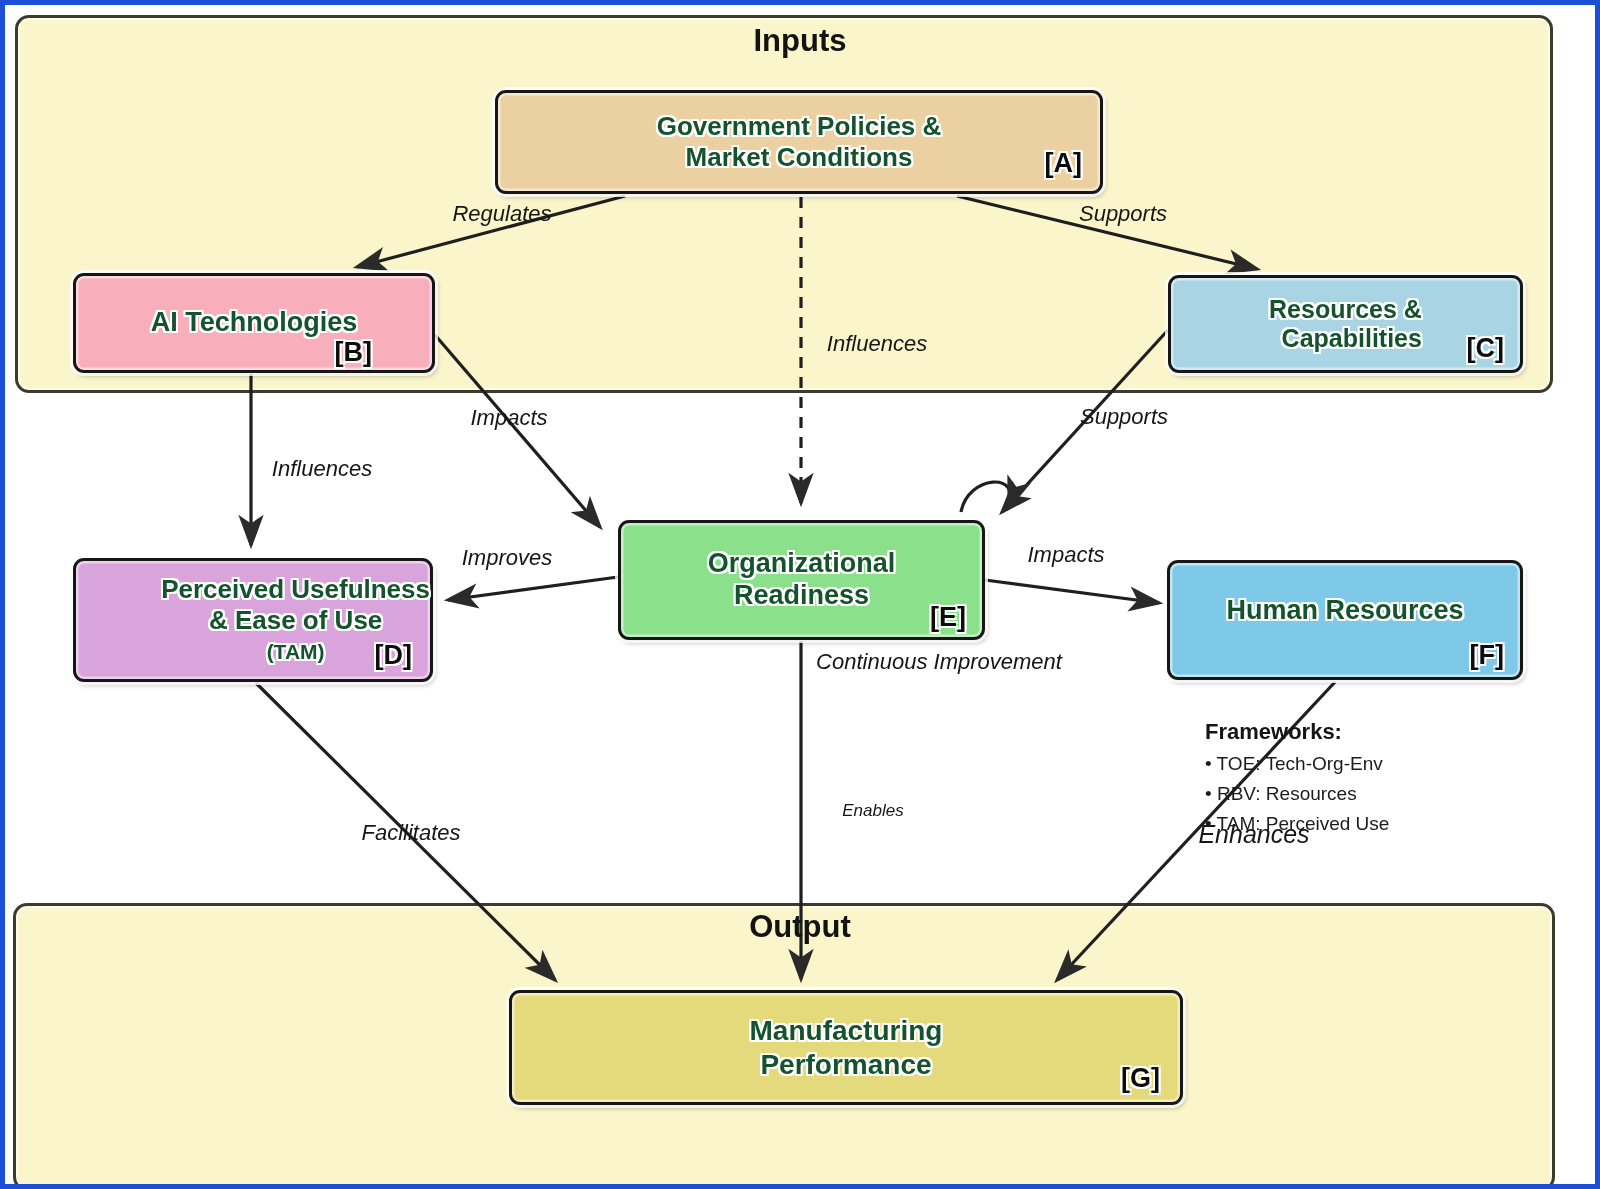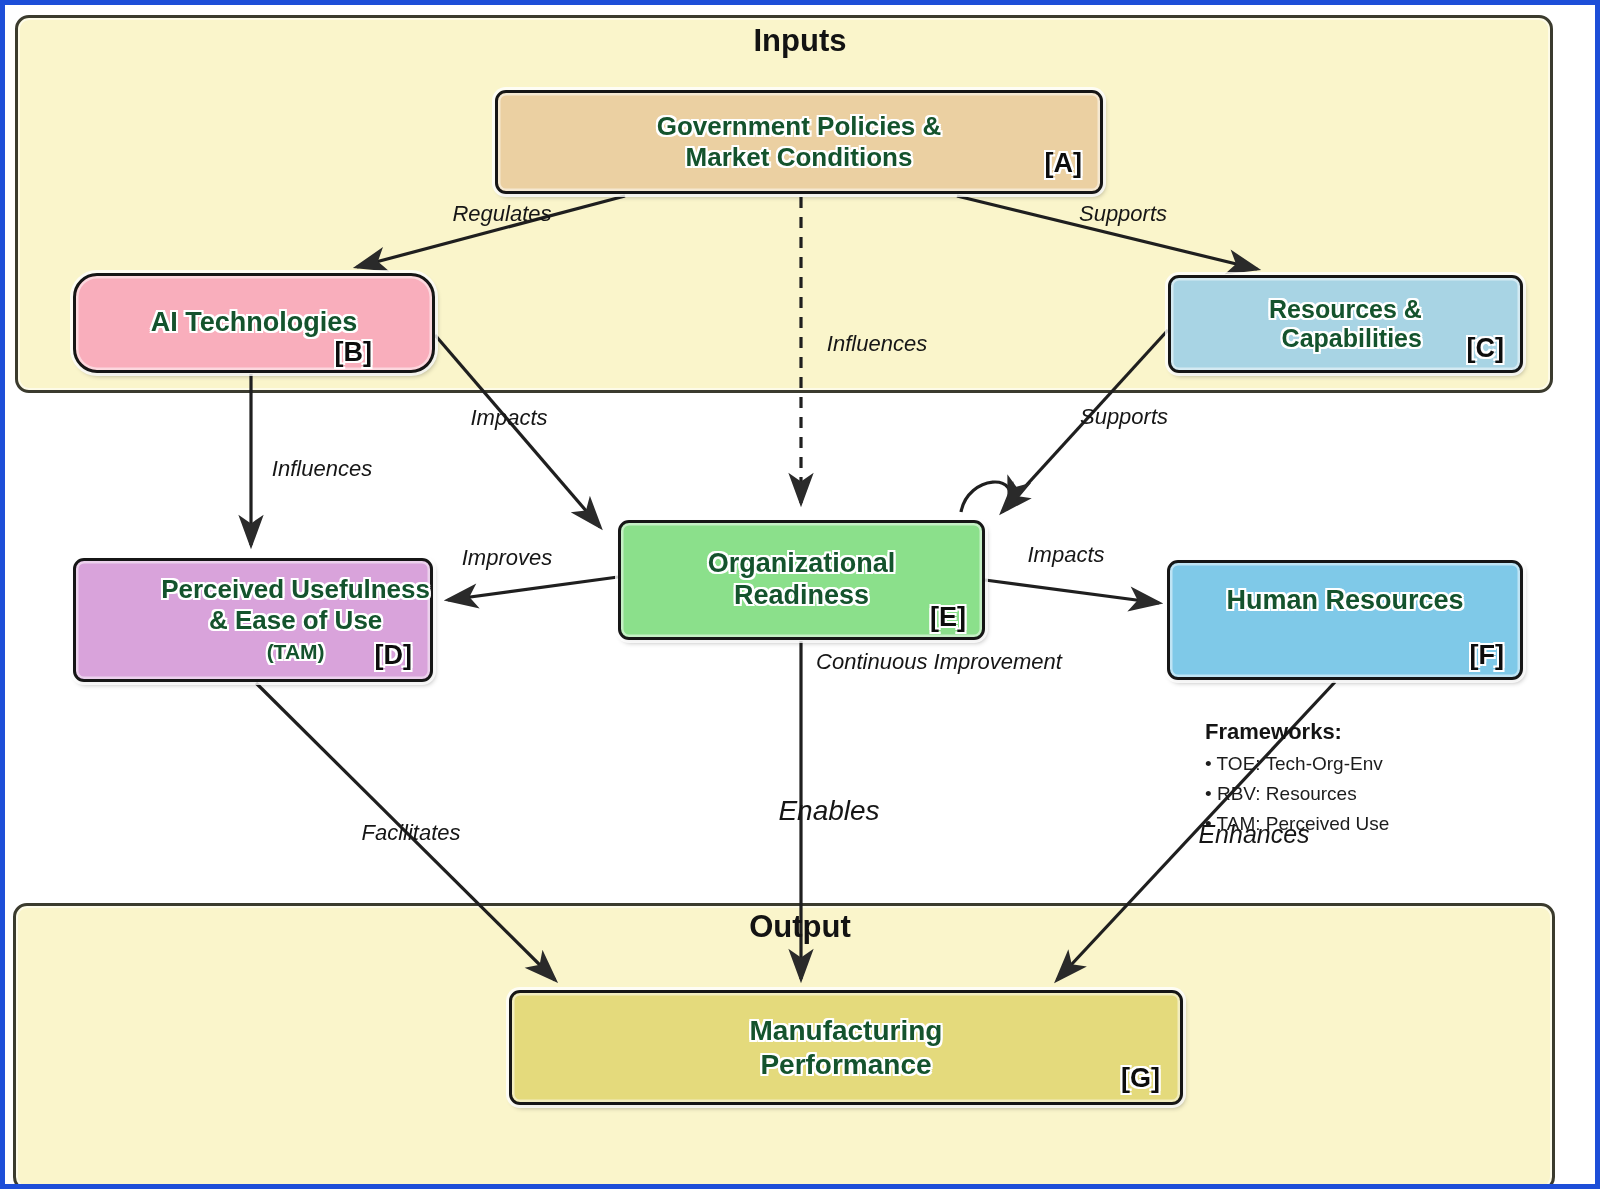--- a/index.html
+++ b/index.html
@@ -50,30 +50,30 @@
     font-weight:bold;color:#14532d;line-height:1.18;
     text-shadow:-2px -2px 0 #fff,2px -2px 0 #fff,-2px 2px 0 #fff,2px 2px 0 #fff,
                 0 -2px 0 #fff,0 2px 0 #fff,-2px 0 0 #fff,2px 0 0 #fff;
   }
   .node .tag{
     position:absolute;right:14px;bottom:5px;font-weight:bold;font-size:27px;color:#0d0d0d;
     text-shadow:-2px -2px 0 #fff,2px -2px 0 #fff,-2px 2px 0 #fff,2px 2px 0 #fff;
   }
   #node-a{left:490px;top:85px;width:608px;height:104px;font-size:26px;}
   #node-a .tag{bottom:12px;right:18px;}
-  #node-b{left:68px;top:268px;width:362px;height:100px;font-size:27px;border-radius:24px;}
+  #node-b{left:68px;top:268px;width:362px;height:100px;font-size:27px;}
   #node-b .tag{right:60px;bottom:2px;}
   #node-c{left:1163px;top:270px;width:355px;height:98px;font-size:25px;text-align:right;}
   #node-c .tag{bottom:6px;right:16px;}
   #node-d{left:68px;top:553px;width:360px;height:124px;font-size:26px;}
   #node-d .line3{font-size:21px;}
   #node-d .tag{bottom:8px;right:18px;}
   #node-e{left:613px;top:515px;width:367px;height:120px;font-size:27px;}
   #node-e .tag{bottom:4px;right:16px;}
-  #node-f{left:1162px;top:555px;width:356px;height:120px;font-size:27px;justify-content:flex-start;padding-top:22px;}
+  #node-f{left:1162px;top:555px;width:356px;height:120px;font-size:27px;justify-content:flex-start;padding-top:32px;}
   #node-f .tag{bottom:6px;right:16px;}
   #node-g{left:504px;top:985px;width:674px;height:115px;font-size:28px;}
   #node-g .tag{bottom:8px;right:20px;}
 </style>
 </head>
 <body>
 
 <div class="canvas">
 
   <div class="section" id="inputs-section"></div>
@@ -103,21 +103,21 @@
 
   <div class="elabel" style="left:497px;top:209px;">Regulates</div>
   <div class="elabel" style="left:1118px;top:209px;">Supports</div>
   <div class="elabel" style="left:872px;top:339px;">Influences</div>
   <div class="elabel" style="left:317px;top:464px;">Influences</div>
   <div class="elabel" style="left:504px;top:413px;">Impacts</div>
   <div class="elabel" style="left:1119px;top:412px;">Supports</div>
   <div class="elabel" style="left:502px;top:553px;">Improves</div>
   <div class="elabel" style="left:1061px;top:550px;">Impacts</div>
   <div class="elabel" style="left:934px;top:657px;">Continuous Improvement</div>
-  <div class="elabel" style="left:824px;top:806px;font-size:28px;">Enables</div>
+  <div class="elabel" style="left:868px;top:806px;font-size:17px;">Enables</div>
   <div class="elabel" style="left:406px;top:828px;">Facilitates</div>
   <div class="elabel" style="left:1249px;top:829px;font-size:25px;font-style:italic;">Enhances</div>
 
   <div id="frameworks">
     <div class="fw-heading">Frameworks:</div>
     <div class="fw-item">• TOE: Tech-Org-Env</div>
     <div class="fw-item">• RBV: Resources</div>
     <div class="fw-item">• TAM: Perceived Use</div>
   </div>
 

